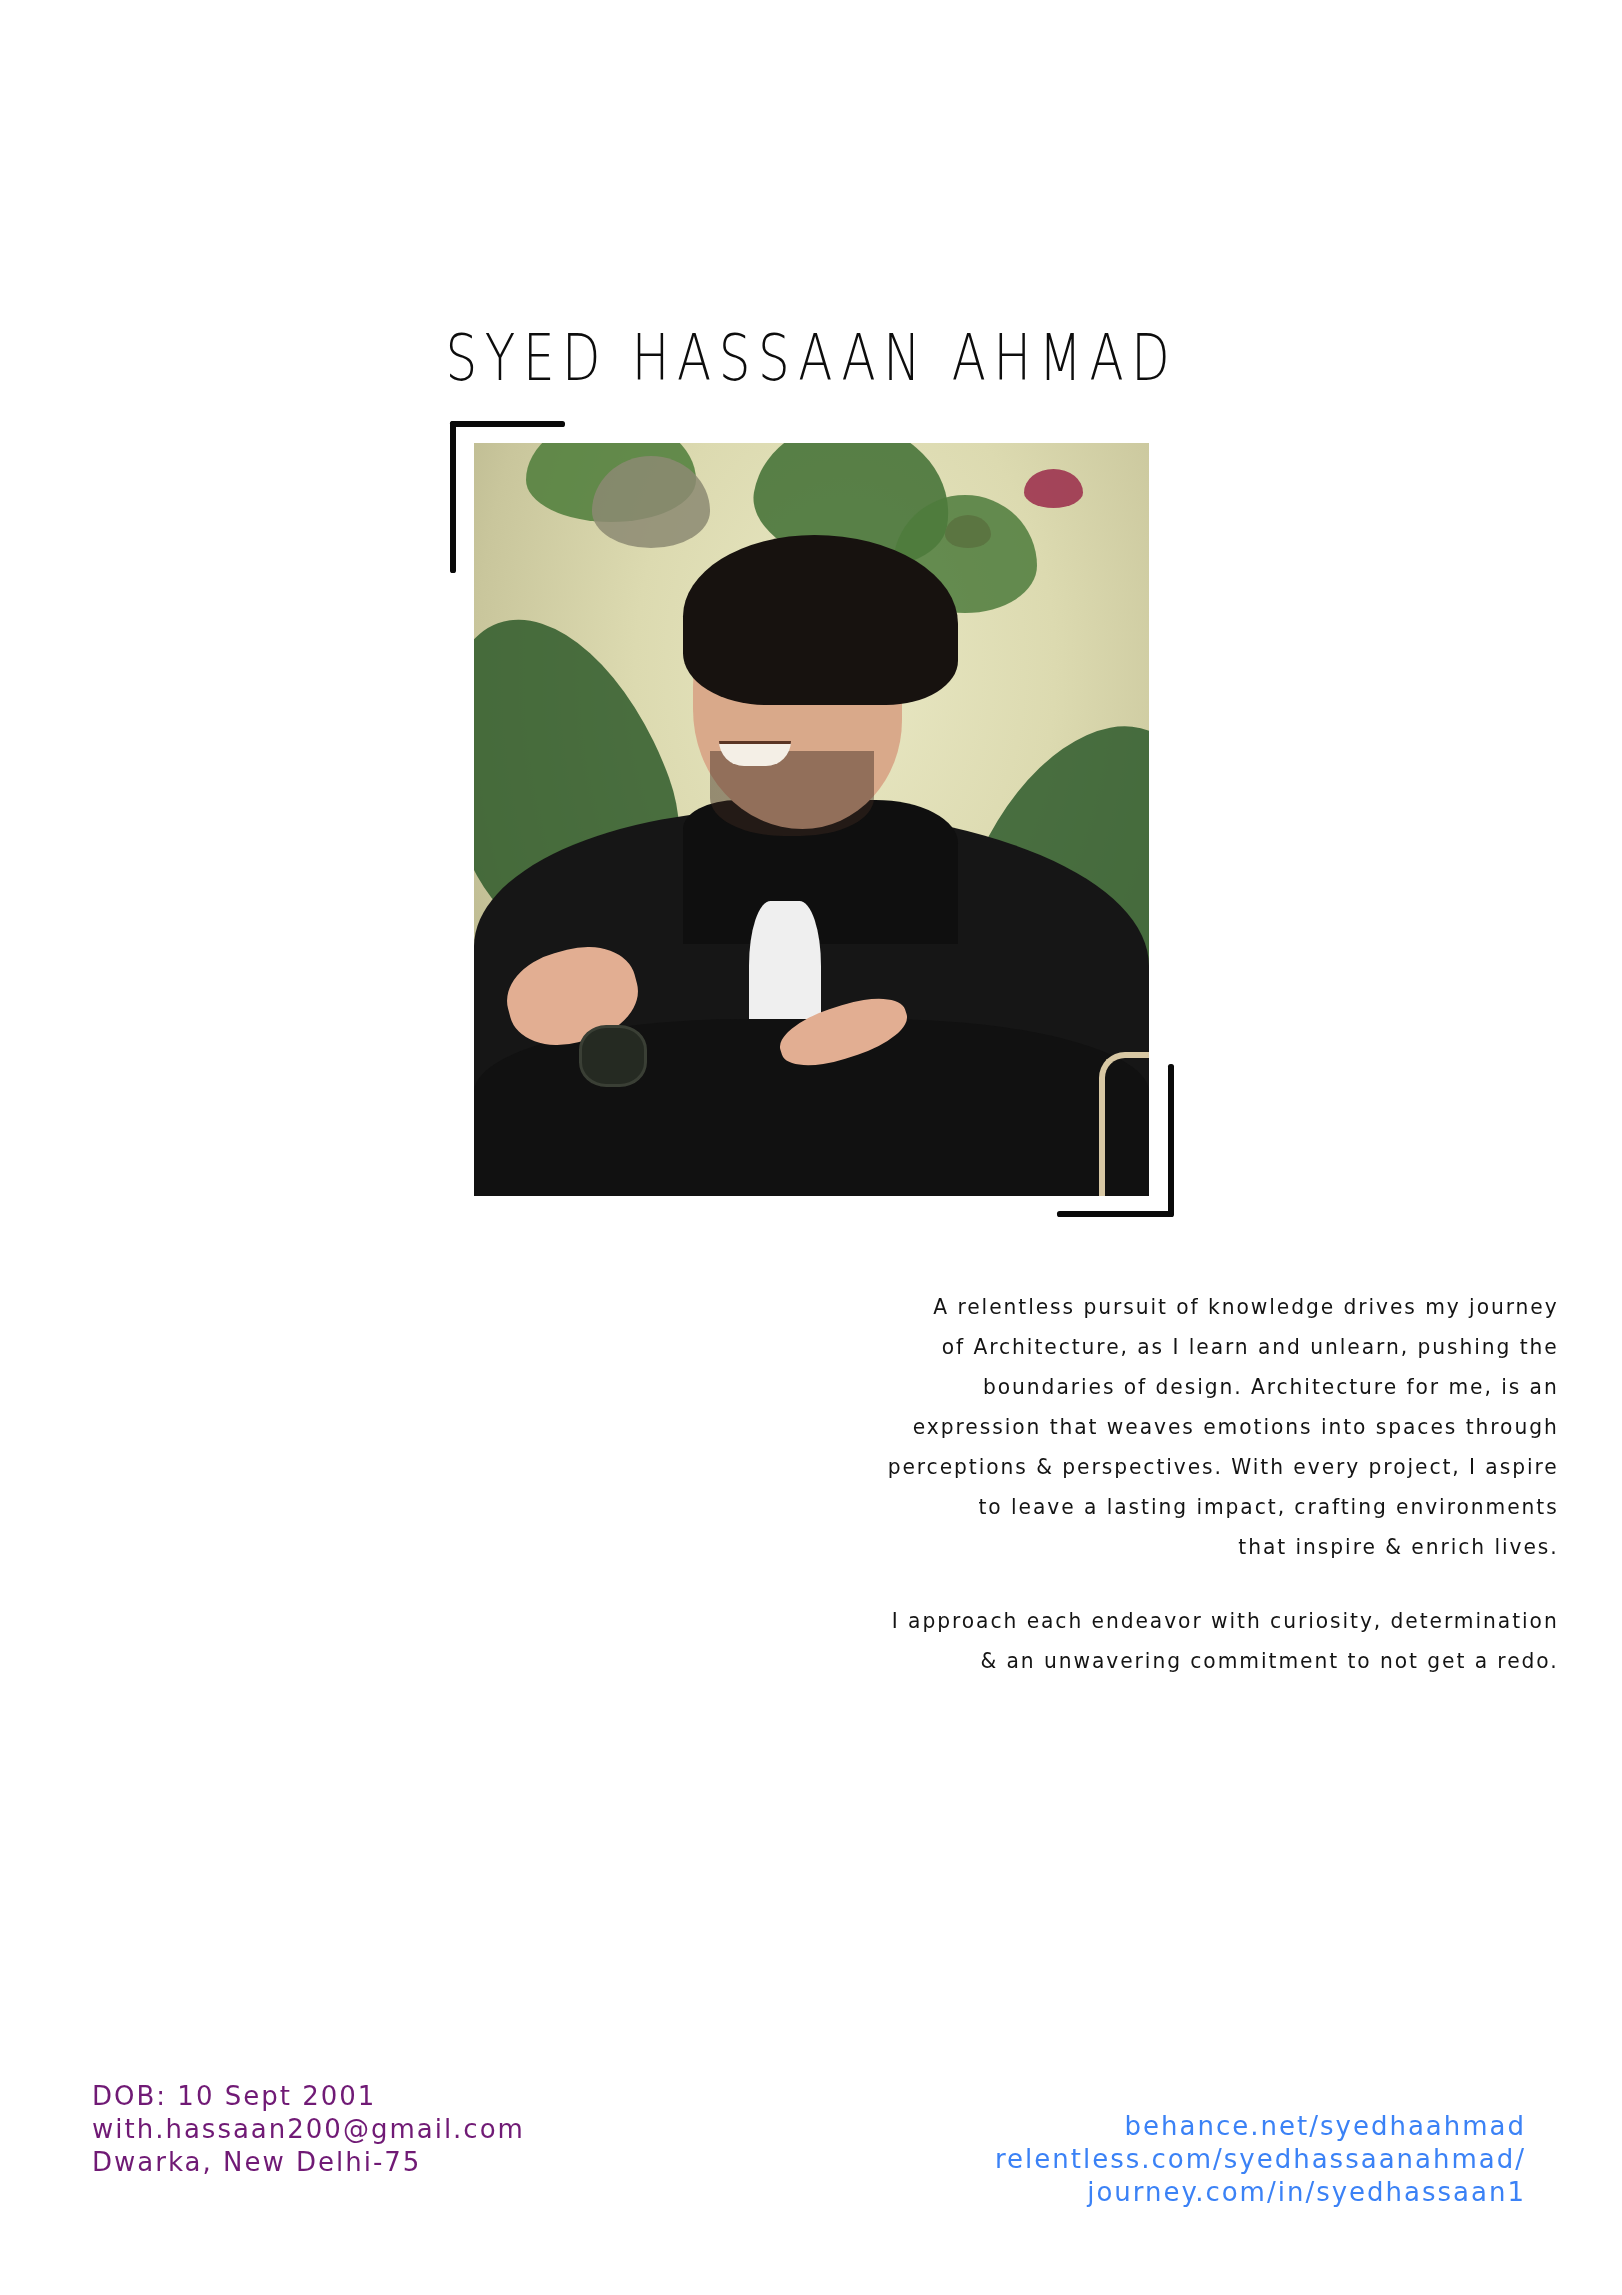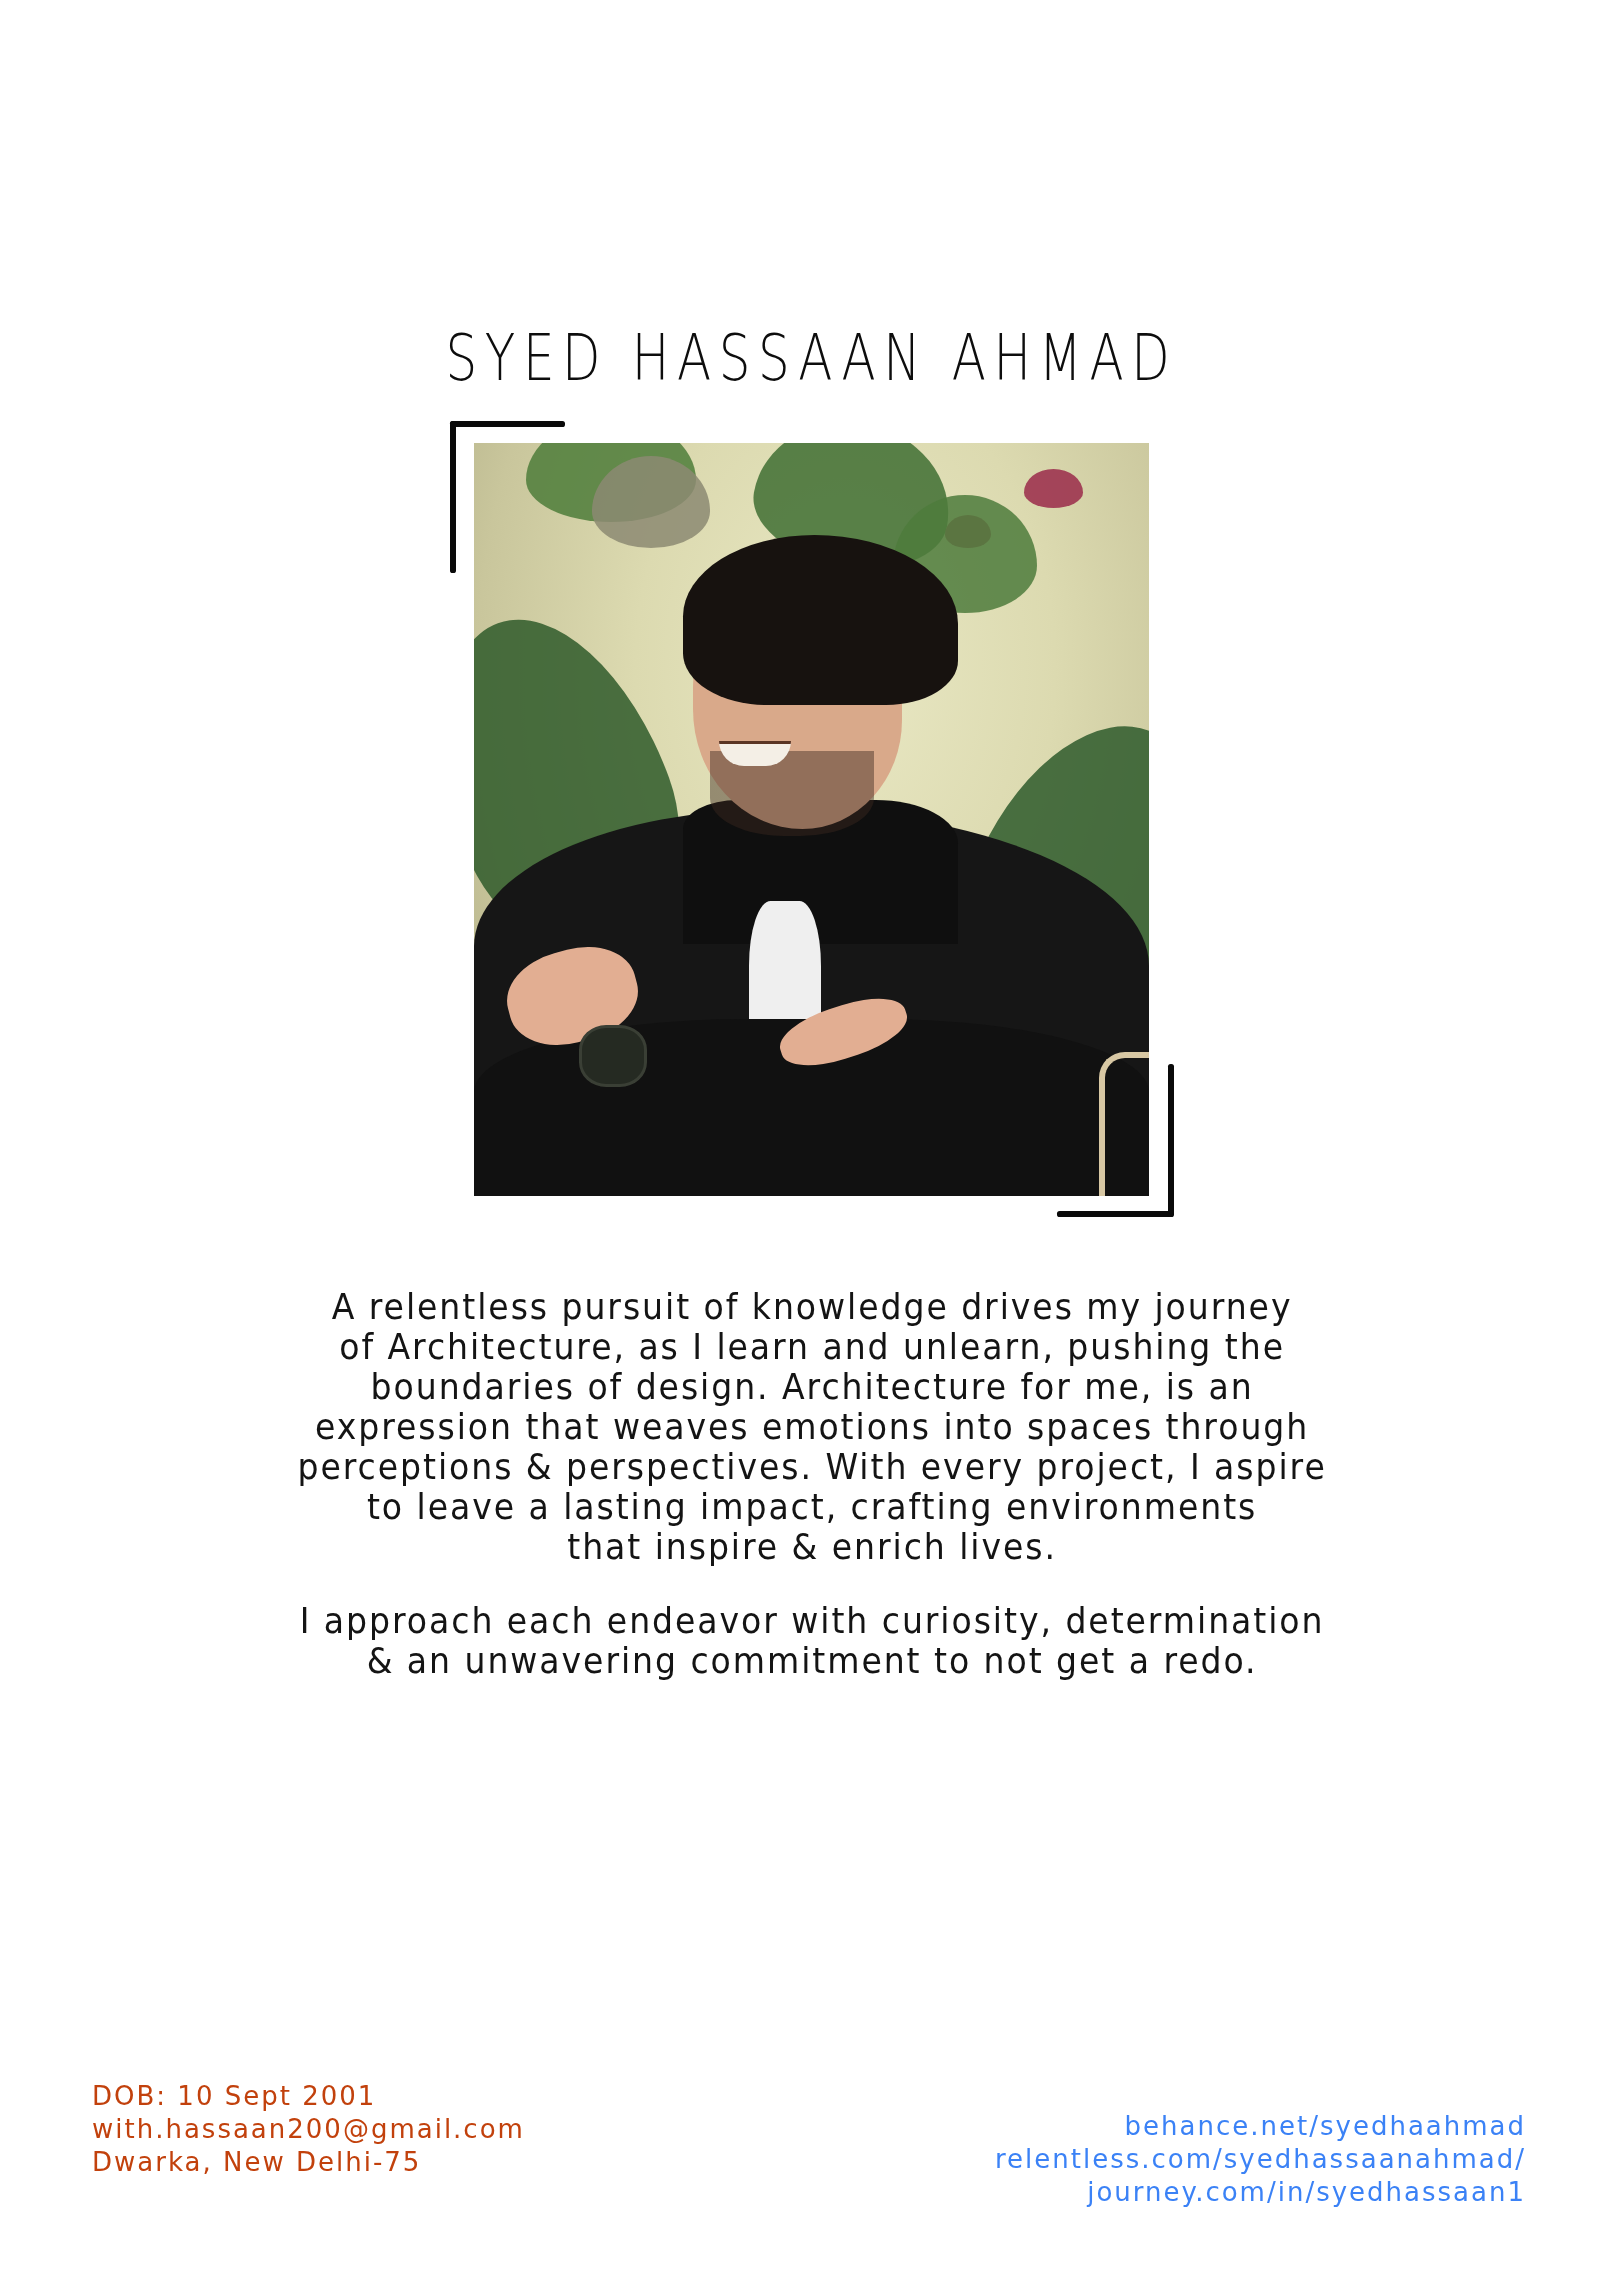--- a/index.html
+++ b/index.html
@@ -38,30 +38,30 @@
                   border-radius: 40% 40% 0 0; }
     .photo .hand-l { position: absolute; left: 33px; top: 507px; width: 131px; height: 92px; background: #e2ae92;
                      border-radius: 45%; transform: rotate(-15deg); }
     .photo .hand-r { position: absolute; left: 304px; top: 563px; width: 131px; height: 52px; background: #e2ae92;
                      border-radius: 45%; transform: rotate(-18deg); }
     .photo .watch { position: absolute; left: 105px; top: 582px; width: 62px; height: 56px; background: #252a22;
                     border: 3.9px solid #3a3f35; border-radius: 40%; }
     .photo .chair { position: absolute; left: 625px; top: 609px; width: 52px; height: 144px; border: 6.5px solid #d8c8a4;
                     border-right: none; border-bottom: none; border-radius: 26px 0 0 0; }
 
-    .bio { position: absolute; left: 0; width: 1623px; text-align: center;
-           font-family: "DejaVu Sans", sans-serif; font-size: 36px; line-height: 40px;
+    .bio { position: absolute; left: 0; width: 1623px; text-align: right;
+           font-family: "DejaVu Sans", sans-serif; font-size: 22px; line-height: 40px;
            letter-spacing: 2.1px; color: #141414; }
     .bio .line { display: block; white-space: pre; }
     .bio-p1 { top: 1287px; }
     .bio-p2 { top: 1601px; }
     .scaled { transform: scaleX(0.92); transform-origin: 819px 0; }
 
     .contact-left { position: absolute; left: 92px; top: 2080px; font-size: 26px; line-height: 33px;
-                    letter-spacing: 2px; color: #c2410c; }
+                    letter-spacing: 2px; color: #701a75; }
     .contact-right { position: absolute; right: 97px; top: 2110px; font-size: 26px; line-height: 33px;
                      letter-spacing: 2px; color: #3b82f6; text-align: right; }
     .contact-left span, .contact-right span { display: block; white-space: pre; }
   </style>
 </head>
 <body>
 
 <div class="title">SYED HASSAAN AHMAD</div>
 
 <div class="bracket br-tl-h"></div>

